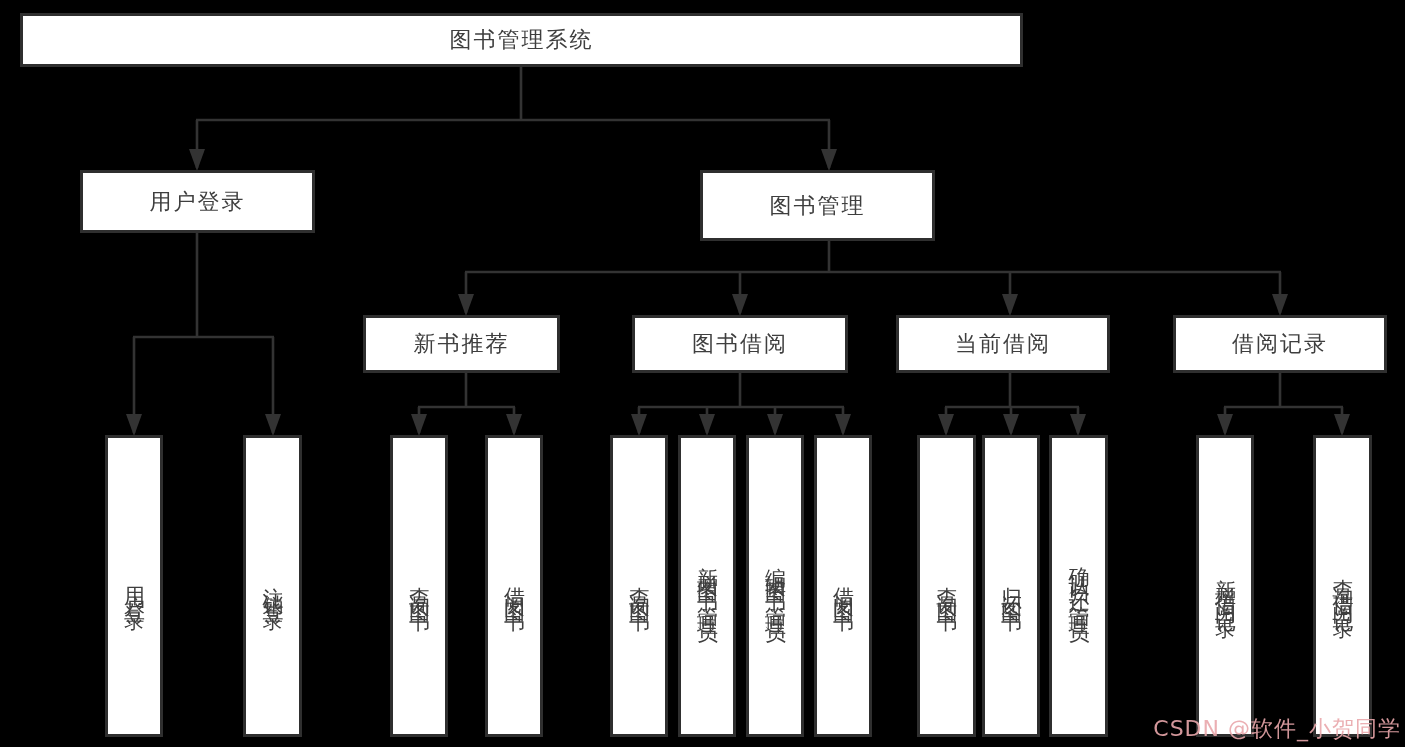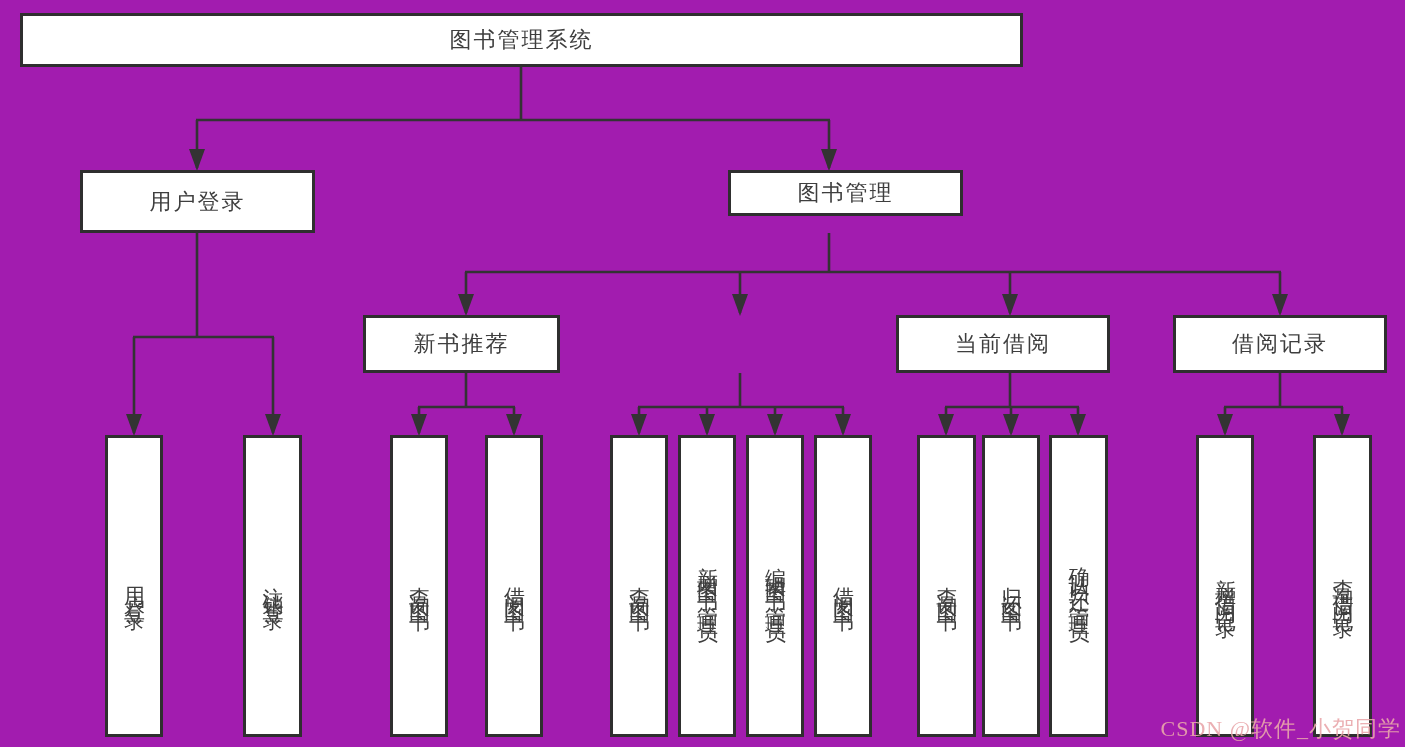--- a/index.html
+++ b/index.html
@@ -1,36 +1,36 @@
 <!DOCTYPE html>
 <html><head>
 <meta charset="utf-8">
 <style>
   html,body { margin:0; padding:0; background:#ffffff; }
   .stage {
-    position:relative; width:1405px; height:747px; background:#a21caf;
+    position:relative; width:1405px; height:747px; background:#000000;
     font-family:"DejaVu Sans","Liberation Sans",sans-serif;
     color:#3e3e3e; overflow:hidden;
   }
   .connectors { position:absolute; left:0; top:0; width:1405px; height:747px; pointer-events:none; }
   .box {
     position:absolute; box-sizing:border-box;
     border:3px solid #2f2f2f; background:#ffffff;
     display:flex; align-items:center; justify-content:center;
     font-size:22px; letter-spacing:2px; white-space:nowrap;
   }
   .box.v { letter-spacing:0; }
   .vtext {
     writing-mode:vertical-rl; text-orientation:mixed;
     font-size:21px; letter-spacing:8px; line-height:1.1;
   }
   .watermark {
     position:absolute; right:4px; bottom:3px;
     font-size:22px; letter-spacing:1px;
-    color:#e9a7ab; opacity:0.9; z-index:5;font-family:Liberation Serif, serif;
+    color:#e9a7ab; opacity:0.9; z-index:5;
   }
 </style>
 </head>
 <body>
 
 <div class="stage">
 
   <svg class="connectors" viewBox="0 0 1405 747" xmlns="http://www.w3.org/2000/svg">
     <g stroke="#333333" stroke-width="2.6" fill="none">
 
@@ -93,23 +93,24 @@
       <polygon points="1003,414 1019,414 1011,436"></polygon>
       <polygon points="1070,414 1086,414 1078,436"></polygon>
       <polygon points="1217,414 1233,414 1225,436"></polygon>
       <polygon points="1334,414 1350,414 1342,436"></polygon>
     </g>
   </svg>
 
   <div class="box" style="left:20px;top:13px;width:1003px;height:54px">图书管理系统</div>
 
   <div class="box" style="left:80px;top:170px;width:235px;height:63px">用户登录</div>
-  <div class="box" style="left:728px;top:170px;width:235px;height:46px">图书管理</div>
+  <div class="box" style="left:700px;top:170px;width:235px;height:71px">图书管理</div>
 
   <div class="box" style="left:363px;top:315px;width:197px;height:58px">新书推荐</div>
+  <div class="box" style="left:632px;top:315px;width:216px;height:58px">图书借阅</div>
   <div class="box" style="left:896px;top:315px;width:214px;height:58px">当前借阅</div>
   <div class="box" style="left:1173px;top:315px;width:214px;height:58px">借阅记录</div>
 
   <div class="box v" style="left:105px;top:435px;width:58px;height:302px">
     <span class="vtext">用户登录</span>
   </div>
   <div class="box v" style="left:243px;top:435px;width:59px;height:302px">
     <span class="vtext">注销登录</span>
   </div>
 

